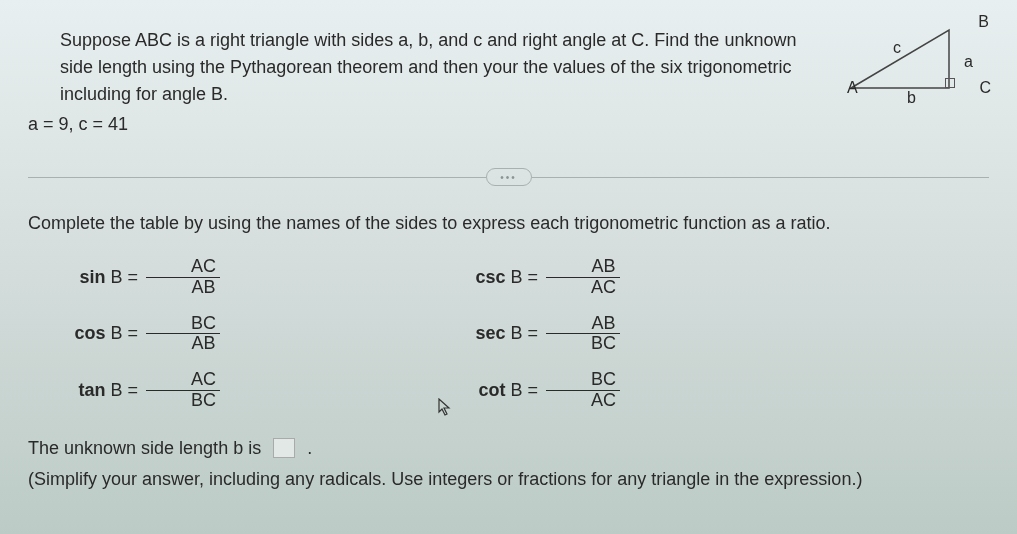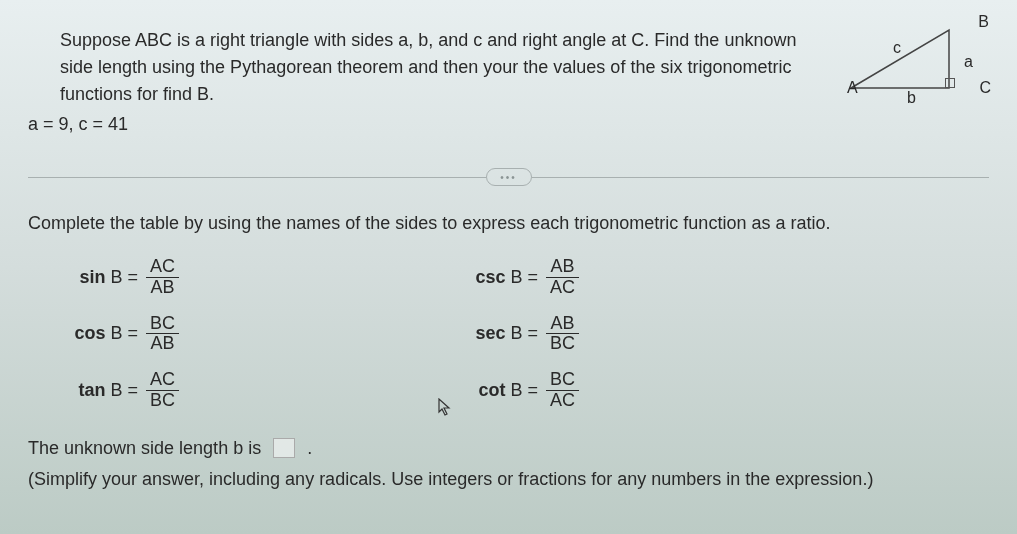--- a/index.html
+++ b/index.html
@@ -60,21 +60,21 @@
       gap: 8px;
     }
     .fn-label { min-width: 70px; text-align: right; }
     .fn-label b { font-weight: bold; }
     .frac {
       display: inline-flex;
       flex-direction: column;
       align-items: center;
       line-height: 1.1;
     }
-    .frac .num, .frac .den { padding: 0 4px; }
+    .frac .num, .frac .den { padding: 0 4px; margin-left: 41px; }
     .frac .bar { border-top: 1.5px solid #2a2a2a; width: 100%; }
     .answer-row { display: flex; align-items: center; gap: 12px; }
     .answer-box {
       width: 22px; height: 20px; border: 1px solid #aaa; background: rgba(255,255,255,0.5);
       display: inline-block;
     }
     .simplify { margin-top: 4px; }
     .cursor {
       position: absolute;
       left: 438px;
@@ -83,21 +83,21 @@
       color: #333;
     }
   </style>
 </head>
 <body>
 
 <div class="header">
   <div class="problem-text">
     <div>Suppose ABC is a right triangle with sides a, b, and c and right angle at C. Find the unknown</div>
     <div>side length using the Pythagorean theorem and then your the values of the six trigonometric</div>
-    <div>functions for find B.</div>
+    <div>including for angle B.</div>
   </div>
   <div class="triangle">
     <svg width="120" height="66" viewBox="0 0 120 66">
       <polygon points="2,60 100,2 100,60" fill="none" stroke="#444" stroke-width="1.5"></polygon>
     </svg>
     <div class="small-square"></div>
     <span class="tri-label A">A</span>
     <span class="tri-label B">B</span>
     <span class="tri-label C">C</span>
     <span class="tri-label sa">a</span>
@@ -165,19 +165,19 @@
       <span class="den">AC</span>
     </span>
   </div>
 </div>
 
 <div class="answer-row">
   <span>The unknown side length b is</span>
   <span class="answer-box"></span>
   <span>.</span>
 </div>
-<div class="simplify">(Simplify your answer, including any radicals. Use integers or fractions for any numbers in the expression.)</div>
+<div class="simplify">(Simplify your answer, including any radicals. Use integers or fractions for any triangle in the expression.)</div>
 
 <div class="cursor">
   <svg width="16" height="18" viewBox="0 0 16 18">
       <path d="M1 1 L1 14 L4 11 L7 17 L9 16 L6 10 L11 10 Z" fill="none" stroke="#333" stroke-width="1.2"></path>
     </svg>
 </div>
 
 </body></html>

